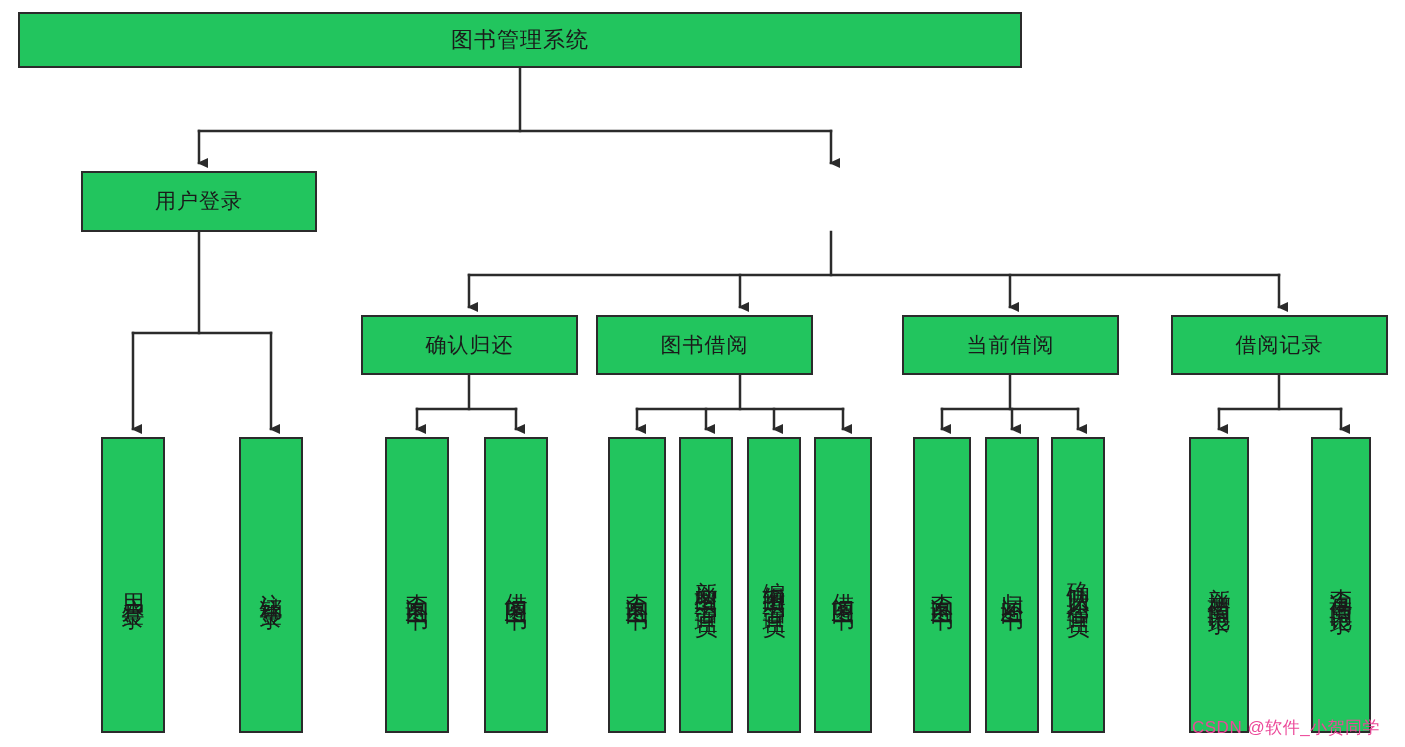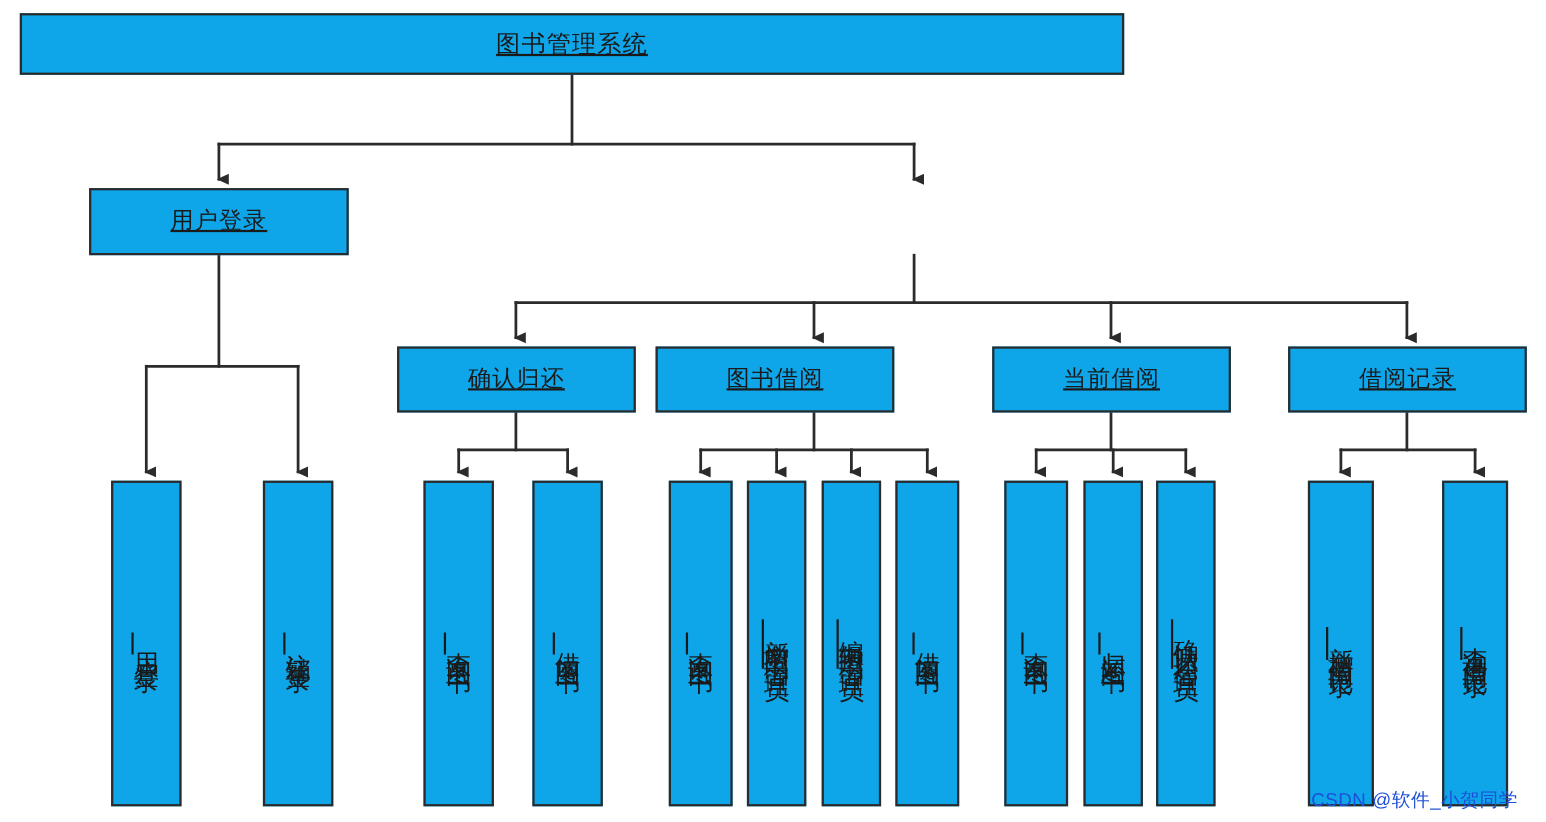--- a/index.html
+++ b/index.html
@@ -21,27 +21,26 @@
     position: absolute;
     left: 0;
     top: 0;
     width: 1405px;
     height: 747px;
     pointer-events: none;
   }
   .node {
     position: absolute;
     box-sizing: border-box;
-    background: #0ea5e9;
+    background: #22c55e;
     border: 2px solid #2b2b2b;
     display: flex;
     align-items: center;
     justify-content: center;
     color: #1a1a1a;
-    text-decoration: underline;
   }
   .node .label {
     white-space: pre;
     line-height: 1.15;
     text-align: center;
   }
   .node.horizontal .label {
     font-size: 21px;
     letter-spacing: 1px;
   }
@@ -56,21 +55,21 @@
     letter-spacing: 5px;
     line-height: 1.0;
     text-align: center;
   }
   .node.root .label {
     font-size: 22px;
   }
   .watermark {
     position: absolute;
     font-size: 17px;
-    color: #1d4ed8;
+    color: #ec4899;
     white-space: pre;
     letter-spacing: 0.5px;
     user-select: none;
   }
 </style>
 </head>
 <body>
 
 <div id="canvas">
 

